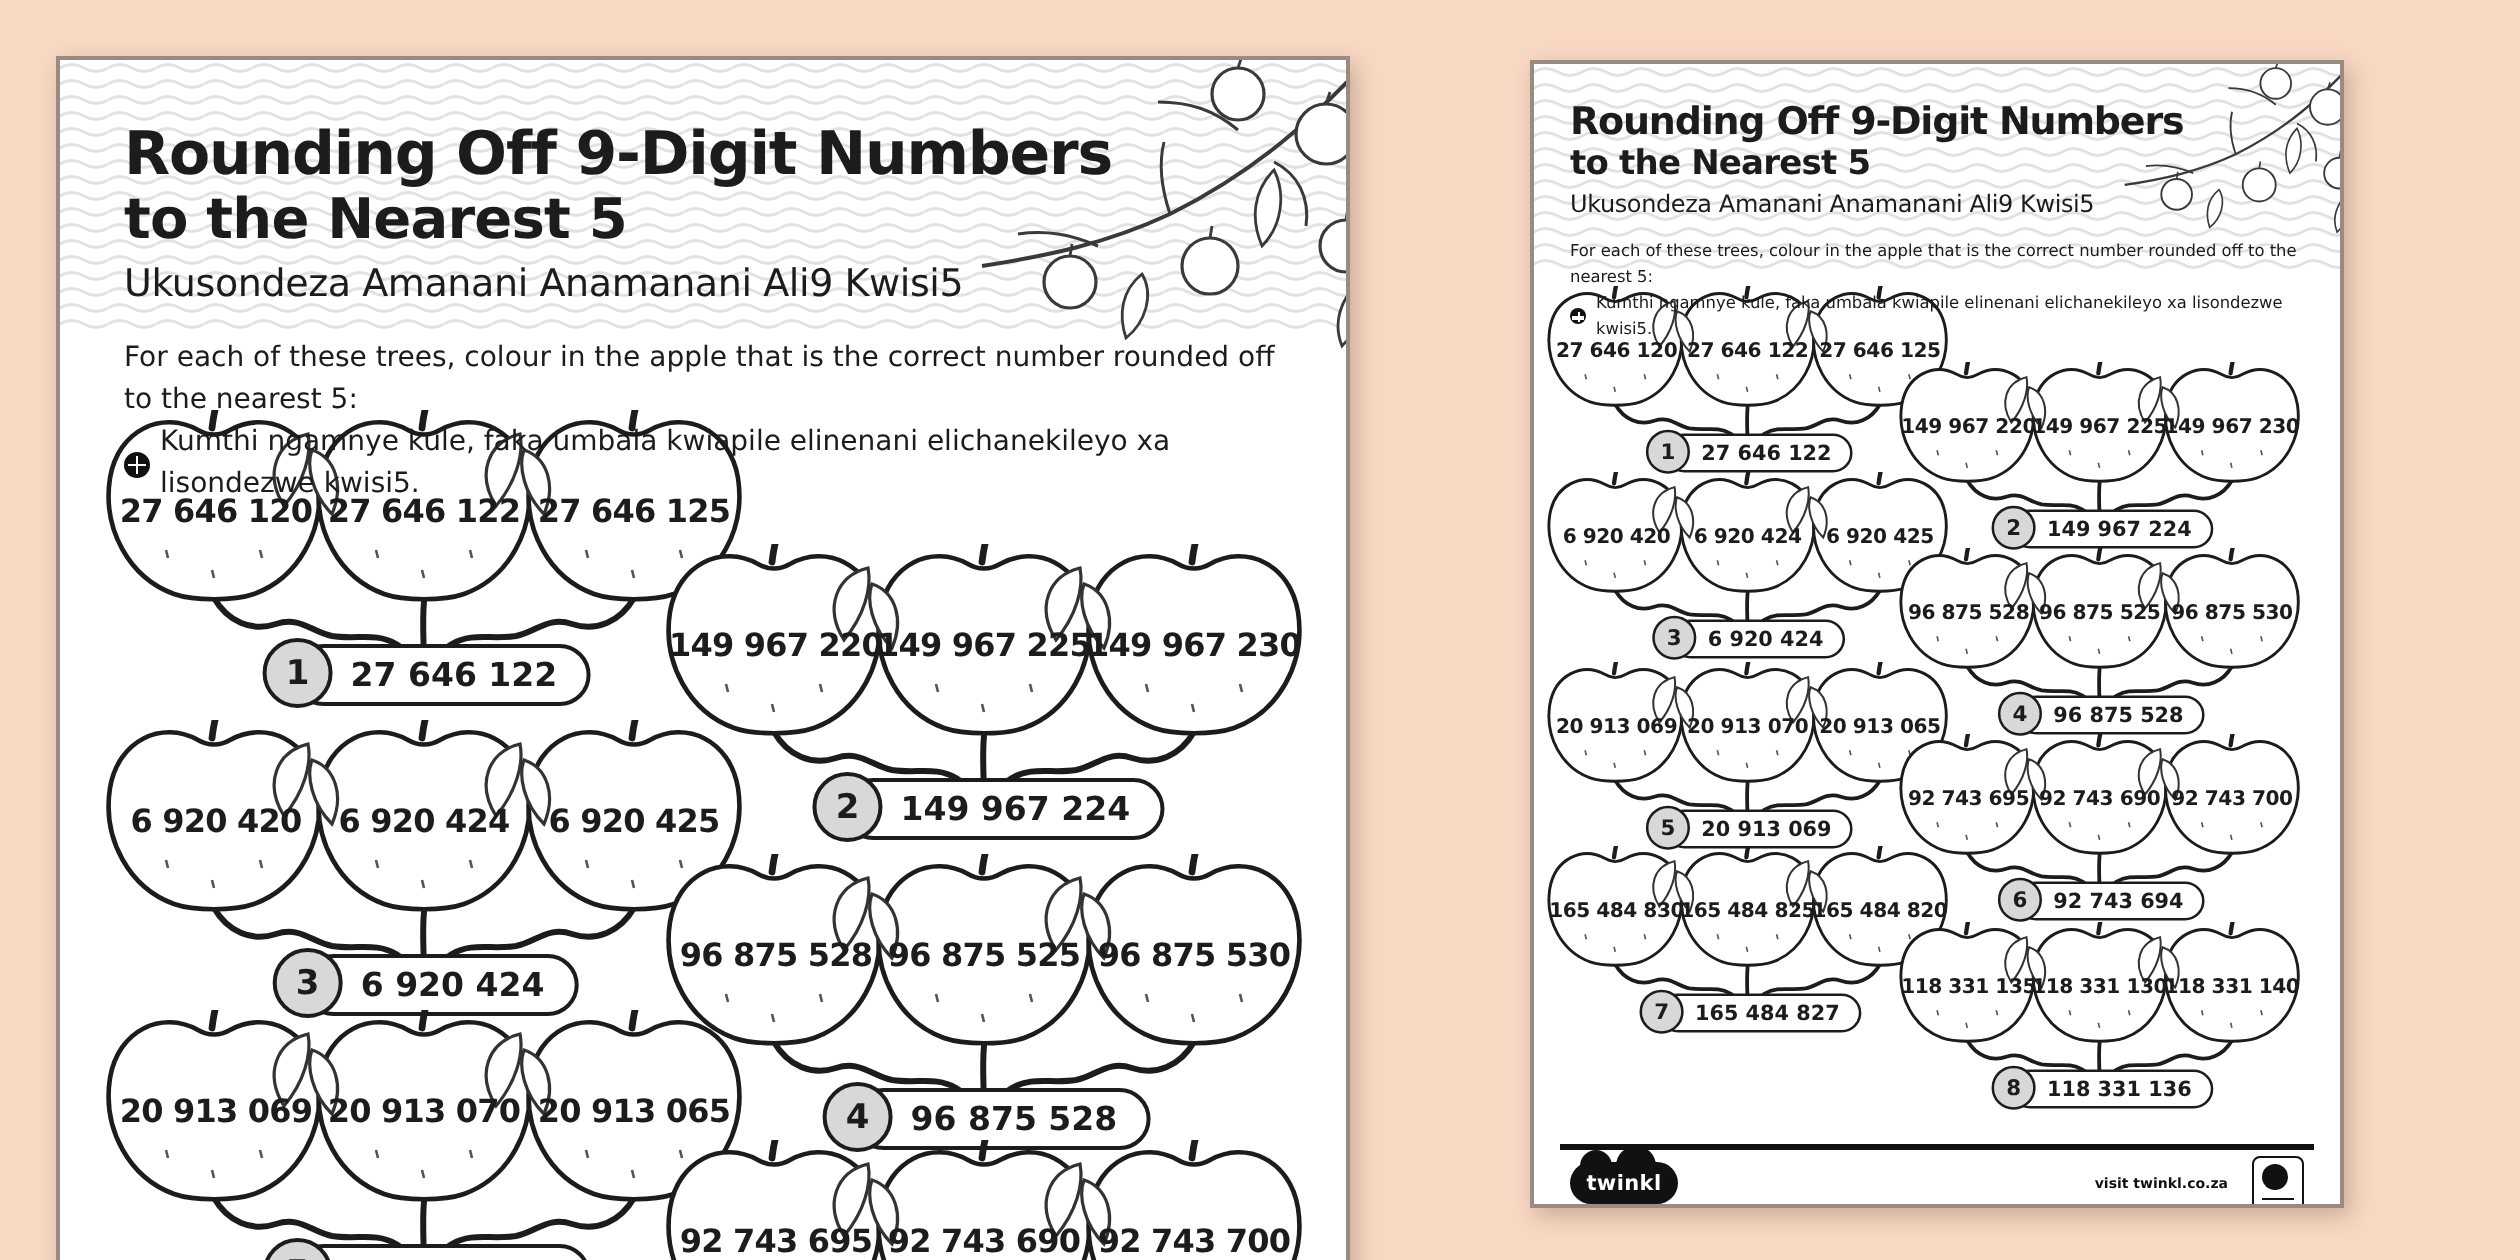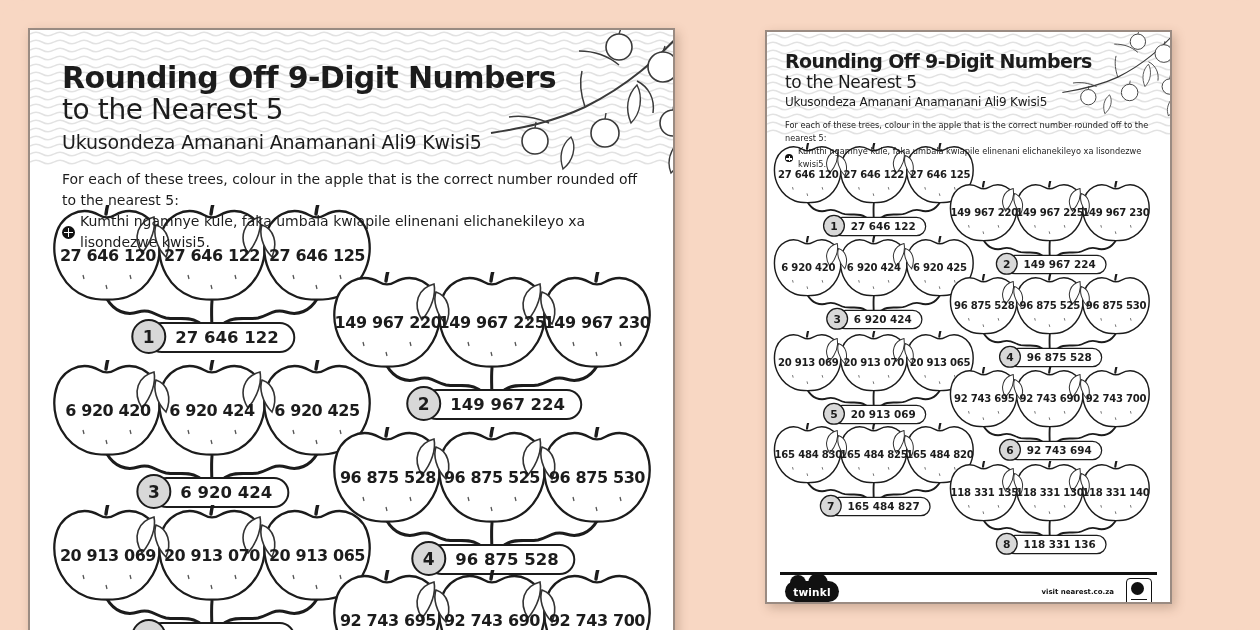--- a/index.html
+++ b/index.html
@@ -8,21 +8,21 @@
   .sheet{position:absolute;background:#ffffff;border:2px solid #9a8b82;
          box-shadow:3px 4px 10px rgba(90,60,40,.28);overflow:hidden;}
   .sheet-left{left:28px;top:28px;width:643px;height:690px;}
   .sheet-right{left:765px;top:30px;width:403px;height:570px;}
   .waveband{position:absolute;left:0;top:0;width:100%;pointer-events:none;}
   .branch{position:absolute;pointer-events:none;}
   .branch-left{right:-14px;top:-6px;}
   .branch-right{right:-8px;top:-4px;}
   .hdr{position:absolute;z-index:2;}
   .t1{font-weight:bold;letter-spacing:-.6px;line-height:1.04;}
-  .t2{font-weight:normal;letter-spacing:-.4px;line-height:1.08;}
+  .t2{font-weight:bold;letter-spacing:-.4px;line-height:1.08;}
   .sub{font-weight:normal;letter-spacing:-.2px;}
   .instr{line-height:1.5;}
   .instr-row{display:flex;align-items:center;gap:5px;}
   .lang-dot{display:inline-block;border-radius:50%;background:#111;position:relative;flex:0 0 auto;}
   .lang-dot::before{content:"";position:absolute;left:18%;right:18%;top:46%;height:1.5px;background:#fff;}
   .lang-dot::after{content:"";position:absolute;top:18%;bottom:18%;left:46%;width:1.5px;background:#fff;}
   
   .hdr-left{left:32px;top:32px;width:585px;}
   .hdr-left .t1{font-size:30px;}
   .hdr-left .t2{font-size:28px;margin-top:2px;}
@@ -754,17 +754,17 @@
           <div class="num">8</div>
           <span>118 331 136</span>
         </div>
           </div>
         </div>
       </div>
     <div class="footer-line"></div>
     <div class="twinkl">
       <span>twinkl</span>
     </div>
-    <div class="visit">visit nearest.co.za</div>
+    <div class="visit">visit twinkl.co.za</div>
     <div class="award"></div>
   </div>
 
 </div>
 
 </body></html>

